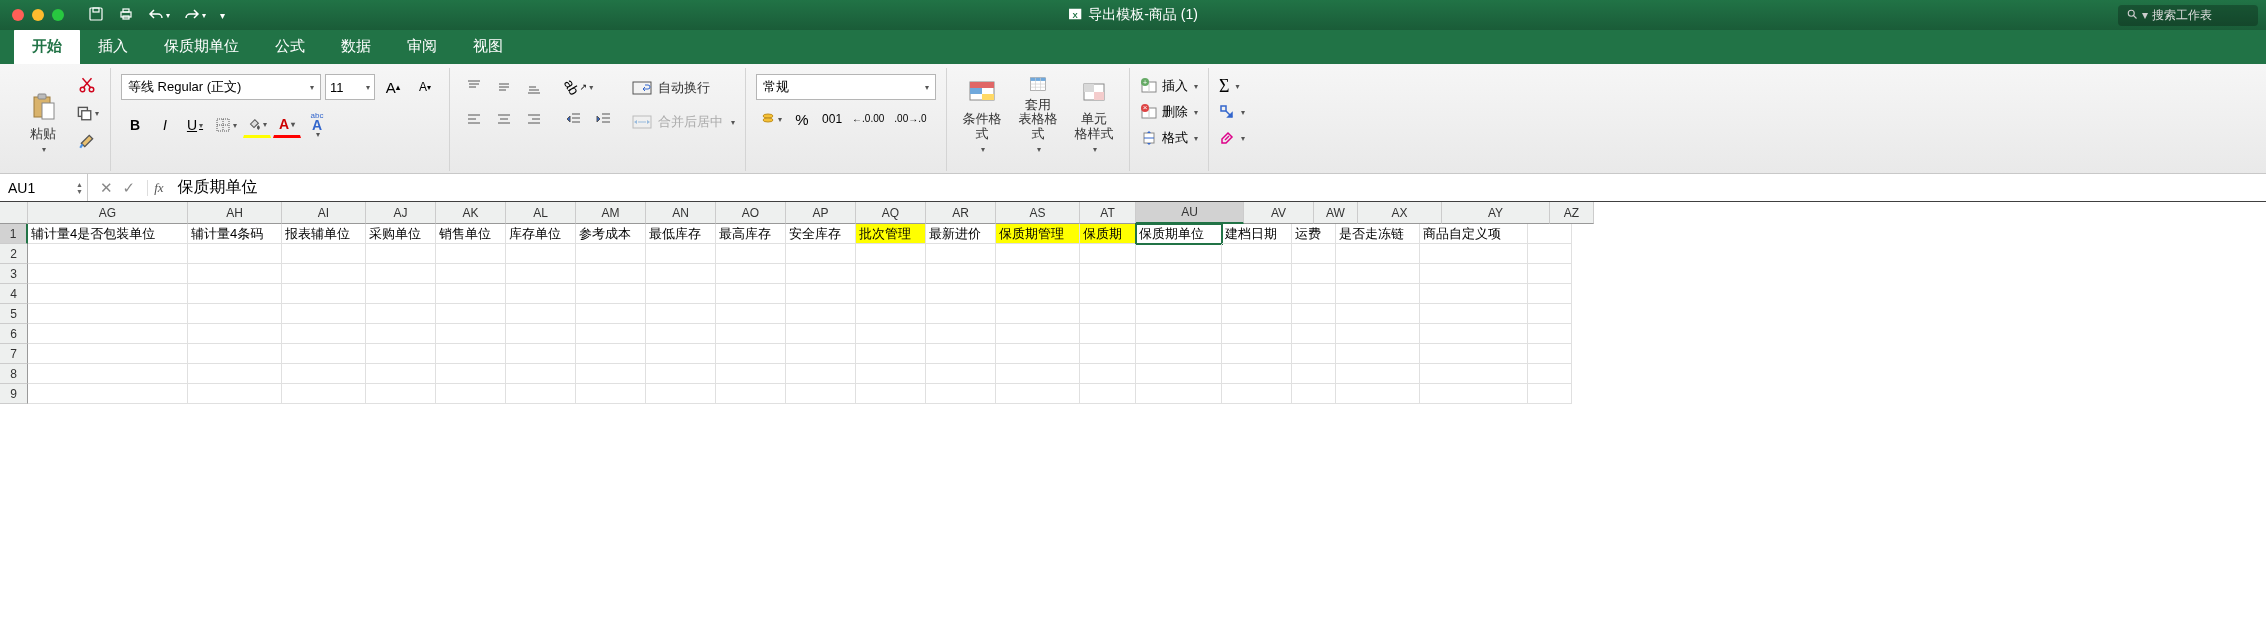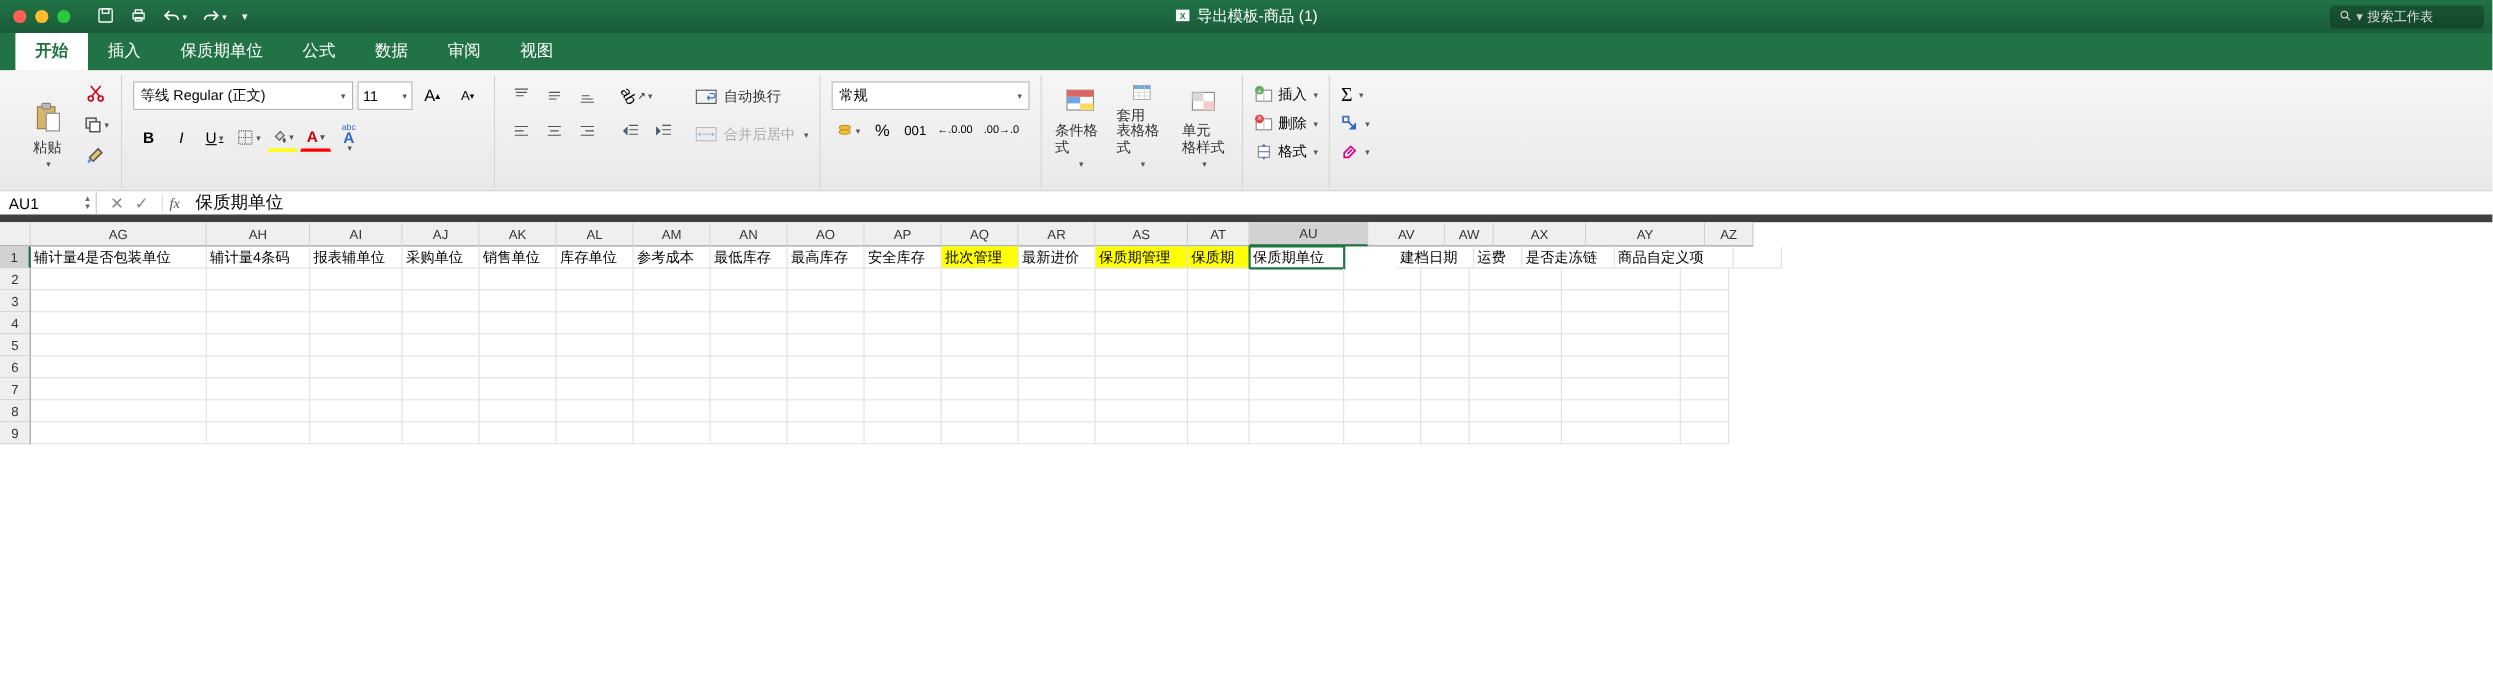--- a/index.html
+++ b/index.html
@@ -18,36 +18,36 @@
 
 .tabs { height: 34px; background: #217346; display: flex; align-items: flex-end; padding-left: 14px; }
 .tab { color: #fff; padding: 8px 18px; font-size: 15px; cursor: pointer; }
 .tab.active { background: #fff; color: #217346; font-weight: 600; border-radius: 2px 2px 0 0; }
 
 .ribbon { height: 110px; background: linear-gradient(#f6f6f6,#e9e9e9); border-bottom: 1px solid #c8c8c8; display: flex; padding: 4px 0 2px 8px; }
 .group { border-right: 1px solid #d4d4d4; padding: 2px 10px; display: flex; flex-direction: column; justify-content: space-between; }
 .group-controls { display: flex; gap: 6px; align-items: flex-start; flex: 1; }
 .big-btn { display: flex; flex-direction: column; align-items: center; justify-content: flex-end; width: 50px; height: 88px; padding: 4px 2px; font-size: 13px; cursor: pointer; gap: 4px; }
 .big-btn svg { width: 32px; height: 32px; }
-.big-btn .lbl { font-size: 13px; color: #333; line-height: 1.1; font-family: Liberation Serif, serif; }
+.big-btn .lbl { font-size: 13px; color: #333; text-align: center; line-height: 1.1; font-family: Liberation Serif, serif; }
 .col-btns { display: flex; flex-direction: column; gap: 6px; padding-top: 4px; }
 .col-btns .mini { width: 26px; height: 22px; display: flex; align-items: center; justify-content: center; cursor: pointer; }
 .font-row { display: flex; gap: 4px; align-items: center; margin-bottom: 6px; }
 .font-name { width: 200px; height: 26px; background: #fff; border: 1px solid #b5b5b5; padding: 2px 6px; font-size: 13px; display: flex; align-items: center; justify-content: space-between; }
 .font-size { width: 50px; height: 26px; background: #fff; border: 1px solid #b5b5b5; padding: 2px 4px; font-size: 13px; display: flex; align-items: center; justify-content: space-between; }
 .toolbar-row { display: flex; gap: 2px; }
 .tbtn { min-width: 28px; height: 26px; display: flex; align-items: center; justify-content: center; cursor: pointer; border: 1px solid transparent; font-size: 14px; padding: 0 3px; }
 .drop-ind { font-size: 8px; color: #555; margin-left: 2px; }
 .wrap-row { display: flex; align-items: center; gap: 6px; height: 28px; font-size: 13px; color: #333; }
 .num-fmt { width: 180px; height: 26px; background: #fff; border: 1px solid #b5b5b5; padding: 2px 6px; font-size: 13px; display: flex; align-items: center; justify-content: space-between; }
 
 .cells-col { display: flex; flex-direction: column; gap: 2px; padding-top: 4px; }
 .cells-col .row { display: flex; align-items: center; gap: 4px; font-size: 13px; cursor: pointer; height: 24px; }
 
-.namebox-bar { height: 28px; background: #fff; border-bottom: 7px solid #404040; display: flex; align-items: center; }
+.namebox-bar { height: 28px; background: #fff; border-bottom: 1px solid #404040; display: flex; align-items: center; }
 .namebox { width: 88px; height: 100%; border-right: 1px solid #c8c8c8; display: flex; align-items: center; justify-content: space-between; padding: 0 4px 0 8px; font-size: 14px; }
 .fx-btns { display: flex; gap: 10px; padding: 0 12px; align-items: center; color: #888; }
 .fx-label { font-style: italic; font-family: "Times New Roman", serif; color: #555; padding: 0 6px; border-left: 1px solid #ddd; }
 .formula-input { flex: 1; padding: 0 8px; font-size: 16px; display: flex; align-items: center; height: 100%; }
 
 .sheet { display: flex; }
 .corner { width: 28px; height: 22px; background: #eef0ef; border-right: 1px solid #ccc; border-bottom: 1px solid #999; }
 .col-headers { display: flex; flex: 1; align-items: center; }
 .ch { height: 22px; background: #eef0ef; border-right: 1px solid #ccc; border-bottom: 1px solid #999; display: flex; align-items: center; justify-content: center; font-size: 12px; color: #333; }
 .ch.sel { background: #D2D2D2; border-bottom: 2px solid #217346; }
@@ -478,21 +478,21 @@
       <div class="cell" style="width: 70px;">库存单位</div>
       <div class="cell" style="width: 70px;">参考成本</div>
       <div class="cell" style="width: 70px;">最低库存</div>
       <div class="cell" style="width: 70px;">最高库存</div>
       <div class="cell" style="width: 70px;">安全库存</div>
       <div class="cell hl" style="width: 70px;">批次管理</div>
       <div class="cell" style="width: 70px; text-align: center;">最新进价</div>
       <div class="cell hl" style="width: 84px;">保质期管理</div>
       <div class="cell hl" style="width: 56px;">保质期</div>
       <div class="cell selected" style="width: 86px;">保质期单位</div>
-      <div class="cell" style="width: 70px; margin-left: 48px;">建档日期</div>
+      <div class="cell" style="width: 70px;">建档日期</div>
       <div class="cell" style="width: 44px;">运费</div>
       <div class="cell" style="width: 84px;">是否走冻链</div>
       <div class="cell" style="width: 108px;">商品自定义项</div>
       <div class="cell" style="width: 44px;"></div>
     </div>
     <div class="row-line">
       <div class="rh">2</div>
       <div class="cell" style="width: 160px;"></div>
       <div class="cell" style="width: 94px;"></div>
       <div class="cell" style="width: 84px;"></div>

